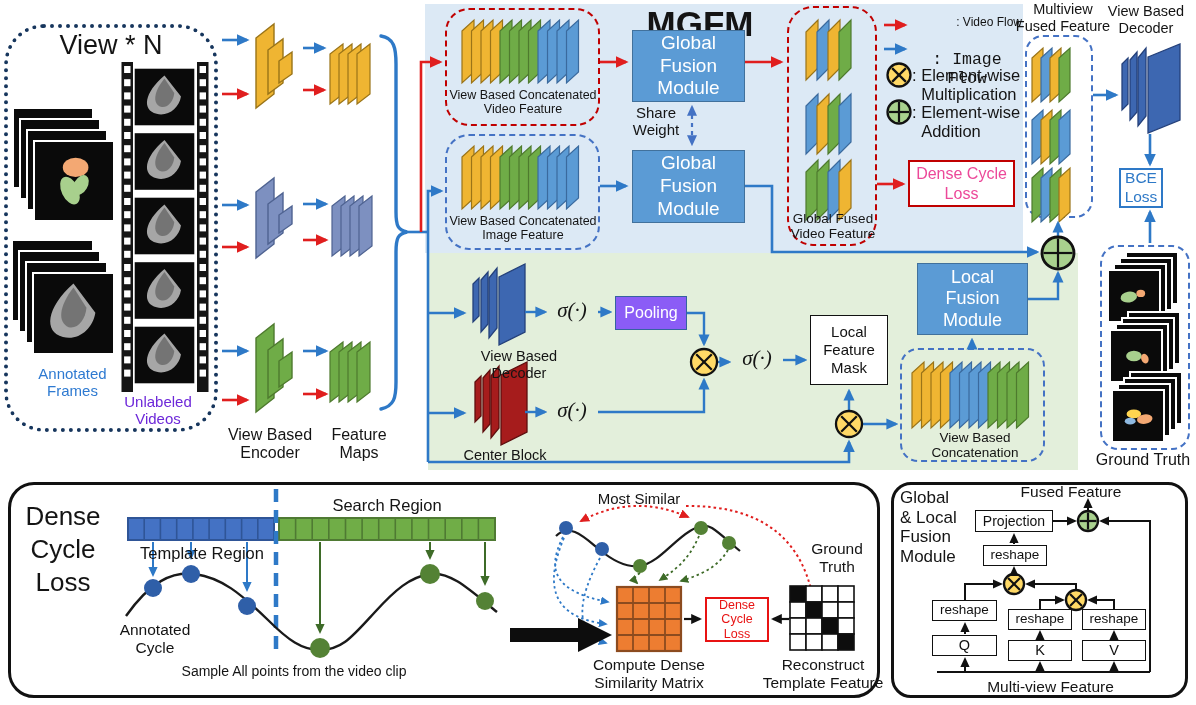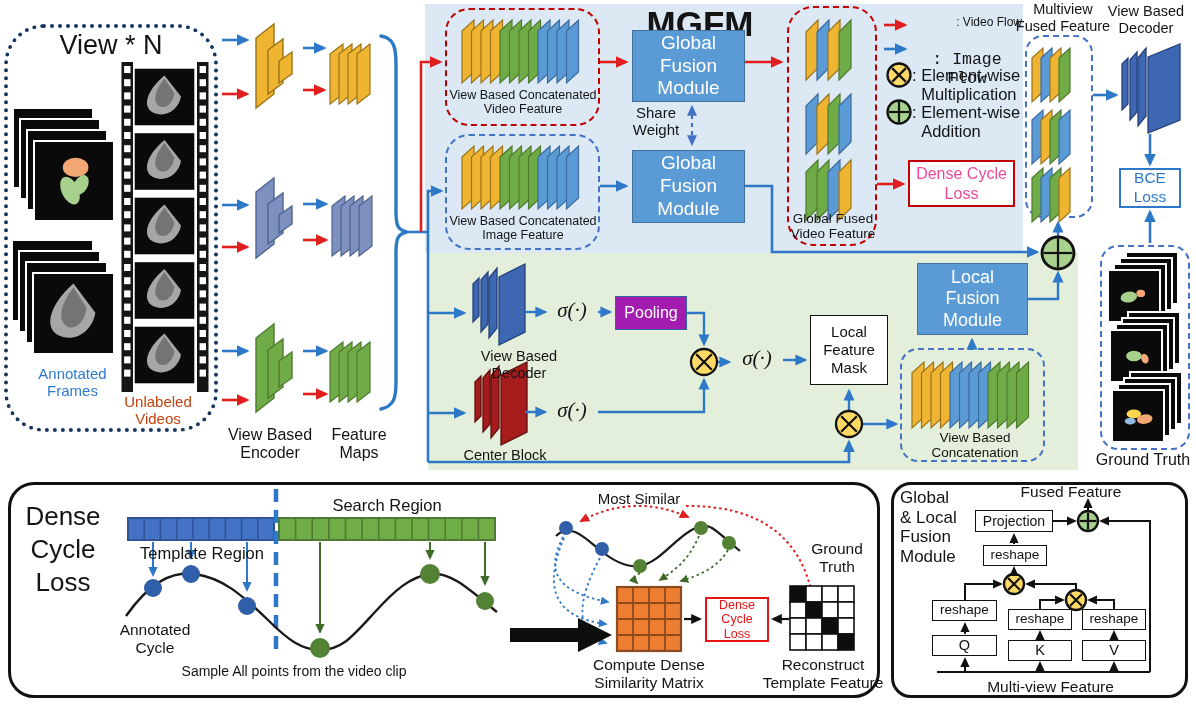--- a/index.html
+++ b/index.html
@@ -5,21 +5,21 @@
   html,body{margin:0;padding:0;background:#fff;}
   #canvas{position:relative;width:1196px;height:705px;background:#fff;overflow:hidden;
           font-family:"Liberation Sans",sans-serif;}
   .bgr{position:absolute;}
   svg{position:absolute;left:0;top:0;}
   .lbl{position:absolute;text-align:center;white-space:pre-line;color:#141414;line-height:1.14;
        font-family:"Liberation Sans",sans-serif;}
   .bx{position:absolute;box-sizing:border-box;display:flex;align-items:center;justify-content:center;
       text-align:center;white-space:pre-line;font-family:"Liberation Sans",sans-serif;line-height:1.2;}
   .b-blue{background:#5B9BD5;border:1.5px solid #41719C;color:#fff;}
-  .b-pool{background:#a21caf;border:1.5px solid #35639F;color:#fff;}
+  .b-pool{background:#8b5cf6;border:1.5px solid #35639F;color:#fff;}
   .b-red{background:#fff;border:2.5px solid #C00000;color:#ec4899;}
   .b-red2{background:#fff;border:2px solid #E81313;color:#E81313;line-height:1.15;}
   .b-bce{background:#fff;border:2px solid #2E79C7;color:#2E79C7;}
   .b-thin{background:#fff;border:1.8px solid #111;color:#111;}
   .dsh{position:absolute;box-sizing:border-box;}
   .panel{position:absolute;box-sizing:border-box;background:#fff;border:3px solid #111;}
   .ital{font-family:"Liberation Serif",serif;font-style:italic;}
 </style>
 </head>
 <body>
@@ -522,21 +522,21 @@
       <path d="M965 672 V659" marker-end="url(#ak)"></path>
       <path d="M1040 672 V663" marker-end="url(#ak)"></path>
       <path d="M1114 672 V663" marker-end="url(#ak)"></path>
       <path d="M1150 672 V521 H1101" marker-end="url(#ak)"></path>
     </g>
   </svg>
 
   <div class="lbl" style="left:40px;top:30px;width:142px;font-size:27px;">View * N</div>
   <div class="lbl" style="left:20px;top:365px;width:105px;font-size:15px;color:#2E7AD1;">Annotated
 Frames</div>
-  <div class="lbl" style="left:112px;top:393px;width:92px;font-size:15px;color:#c2410c;">Unlabeled
+  <div class="lbl" style="left:112px;top:393px;width:92px;font-size:15px;color:#6d28d9;">Unlabeled
 Videos</div>
   <div class="lbl" style="left:222px;top:426px;width:96px;font-size:16px;">View Based
 Encoder</div>
   <div class="lbl" style="left:320px;top:426px;width:78px;font-size:16px;">Feature
 Maps</div>
 
   <div class="lbl" style="left:640px;top:4px;width:120px;font-size:35px;font-weight:600;">MGFM</div>
   <div class="lbl" style="left:447px;top:88px;width:152px;font-size:12.5px;">View Based Concatenated
 Video Feature</div>
   <div class="lbl" style="left:447px;top:214px;width:152px;font-size:12.5px;">View Based Concatenated
@@ -558,21 +558,21 @@
   <div class="lbl" style="left:912px;top:51px;width:110px;font-size:16.5px;text-align:center;font-family:Liberation Mono, monospace;">: Image Flow</div>
   <div class="lbl" style="left:912px;top:66px;width:114px;font-size:16.5px;text-align:left;">: Element-wise
 &nbsp;&nbsp;Multiplication</div>
   <div class="lbl" style="left:912px;top:103px;width:114px;font-size:16.5px;text-align:left;">: Element-wise
 &nbsp;&nbsp;Addition</div>
 
   <div class="lbl" style="left:1015px;top:1px;width:96px;font-size:14.5px;">Multiview
 Fused Feature</div>
   <div class="lbl" style="left:1098px;top:3px;width:96px;font-size:14.5px;">View Based
 Decoder</div>
-  <div class="bx b-bce" style="left:1119px;top:168px;width:62px;height:40px;font-size:15.5px;">BCE
+  <div class="bx b-bce" style="left:1119px;top:168px;width:44px;height:40px;font-size:15.5px;">BCE
 Loss</div>
   <div class="lbl" style="left:1093px;top:451px;width:100px;font-size:16px;">Ground Truth</div>
 
   <div class="lbl" style="left:455px;top:348px;width:128px;font-size:14.5px;">View Based Decoder</div>
   <div class="lbl" style="left:460px;top:447px;width:90px;font-size:14.5px;">Center Block</div>
   <div class="lbl ital" style="left:548px;top:299px;width:48px;font-size:21px;">σ(·)</div>
   <div class="lbl ital" style="left:548px;top:399px;width:48px;font-size:21px;">σ(·)</div>
   <div class="lbl ital" style="left:733px;top:347px;width:48px;font-size:21px;">σ(·)</div>
   <div class="bx b-pool" style="left:615px;top:296px;width:72px;height:34px;font-size:16px;">Pooling</div>
   <div class="bx b-thin" style="left:810px;top:315px;width:78px;height:70px;font-size:15px;">Local

